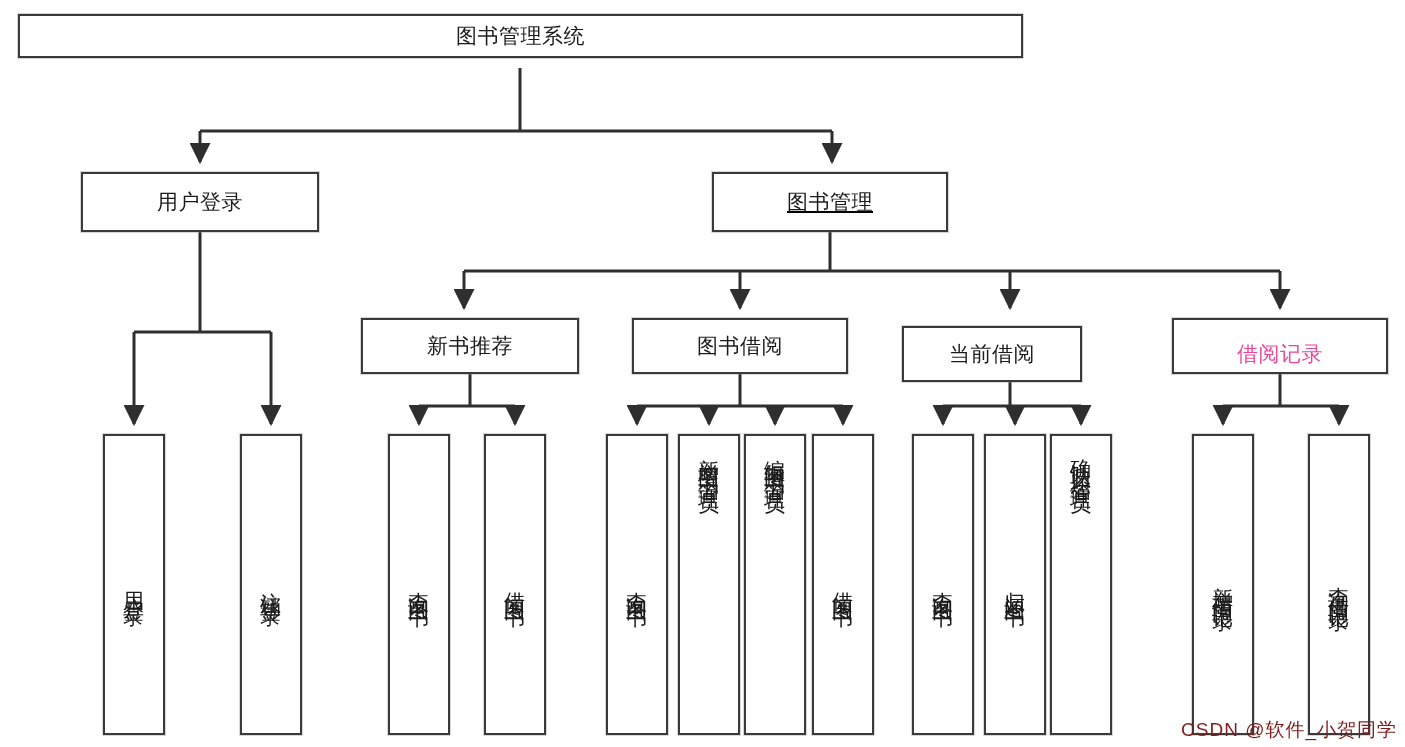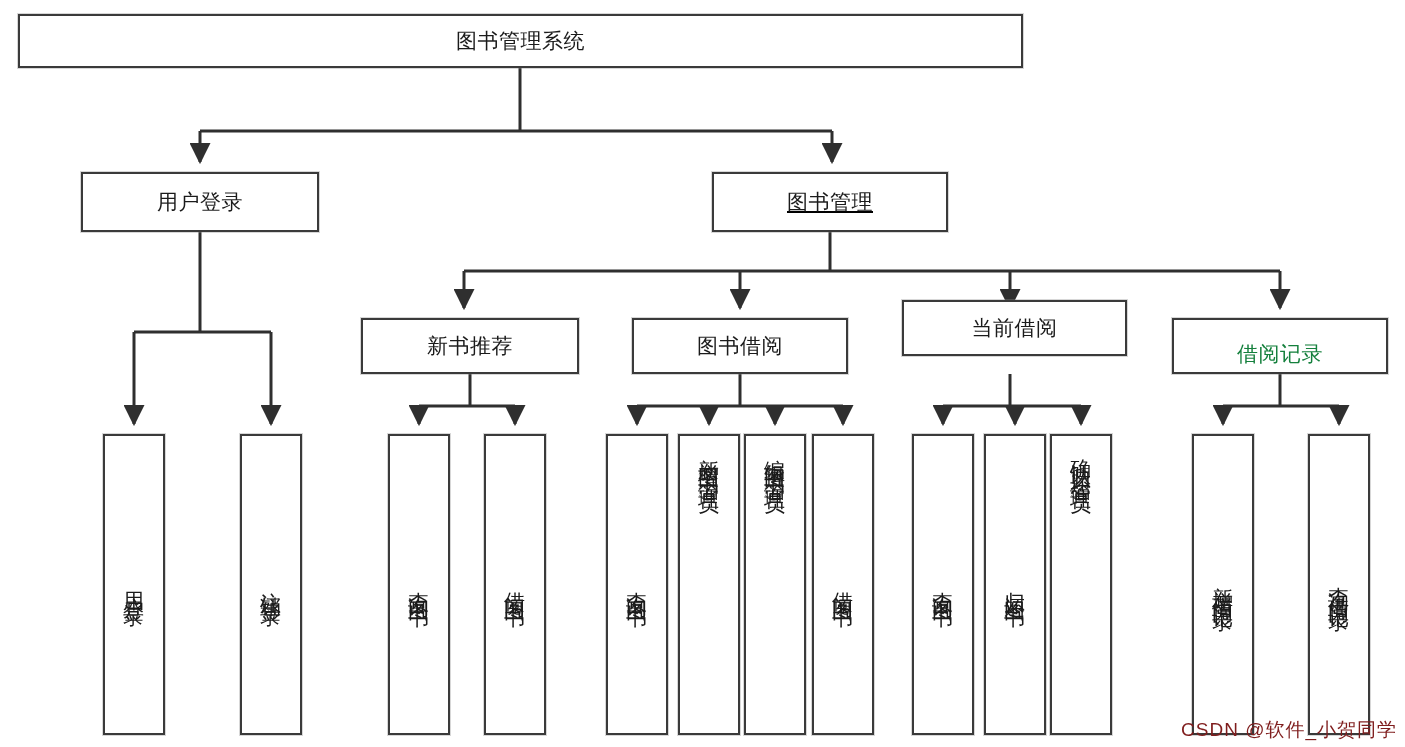--- a/index.html
+++ b/index.html
@@ -124,42 +124,42 @@
       <path d="M 1015 406 L 1015 424" marker-end="url(#arrow)"></path>
       <path d="M 1081 406 L 1081 424" marker-end="url(#arrow)"></path>
 
       <path d="M 1280 374 L 1280 406"></path>
       <path d="M 1223 406 L 1339 406"></path>
       <path d="M 1223 406 L 1223 424" marker-end="url(#arrow)"></path>
       <path d="M 1339 406 L 1339 424" marker-end="url(#arrow)"></path>
     </g>
   </svg>
 
-  <div class="node" id="node-root" style="left: 18px; top: 14px; width: 1005px; height: 54px; border-color: rgb(58, 58, 58);">
+  <div class="node" id="node-root" style="left: 18px; top: 14px; width: 1005px; height: 44px; border-color: rgb(58, 58, 58);">
     <span class="label" style="color: rgb(27, 27, 27);">图书管理系统</span>
   </div>
 
   <div class="node" id="node-l2-0" style="left: 81px; top: 172px; width: 238px; height: 60px; border-color: rgb(58, 58, 58);">
     <span class="label" style="color: rgb(27, 27, 27);">用户登录</span>
   </div>
   <div class="node" id="node-l2-1" style="left: 712px; top: 172px; width: 236px; height: 60px; border-color: rgb(58, 58, 58); text-decoration: underline;">
     <span class="label" style="color: rgb(27, 27, 27);">图书管理</span>
   </div>
 
   <div class="node" id="node-l3-1" style="left: 632px; top: 318px; width: 216px; height: 56px; border-color: rgb(58, 58, 58);">
     <span class="label" style="color: rgb(27, 27, 27);">图书借阅</span>
   </div>
   <div class="node" id="node-l3-0" style="left: 361px; top: 318px; width: 218px; height: 56px; border-color: rgb(58, 58, 58);">
     <span class="label" style="color: rgb(27, 27, 27);">新书推荐</span>
   </div>
-  <div class="node" id="node-l3-2" style="left: 902px; top: 300px; width: 225px; height: 56px; border-color: rgb(58, 58, 58);">
+  <div class="node" id="node-l3-2" style="left: 902px; top: 326px; width: 180px; height: 56px; border-color: rgb(58, 58, 58);">
     <span class="label" style="color: rgb(27, 27, 27);">当前借阅</span>
   </div>
   <div class="node" id="node-l3-3" style="left: 1172px; top: 318px; width: 216px; height: 56px; border-color: rgb(58, 58, 58);">
-    <span class="label" style="color: #15803d; margin-top: 16px;">借阅记录</span>
+    <span class="label" style="color: #ec4899; margin-top: 16px;">借阅记录</span>
   </div>
 
   <div class="node leaf" id="node-leaf-0" style="left: 103px; top: 434px; width: 62px; height: 301px; border-color: rgb(58, 58, 58);">
     <span class="label" style="color: rgb(27, 27, 27);">用户登录</span>
   </div>
   <div class="node leaf" id="node-leaf-1" style="left: 240px; top: 434px; width: 62px; height: 301px; border-color: rgb(58, 58, 58);">
     <span class="label" style="color: rgb(27, 27, 27);">注销登录</span>
   </div>
   <div class="node leaf" id="node-leaf-2" style="left: 388px; top: 434px; width: 62px; height: 301px; border-color: rgb(58, 58, 58);">
     <span class="label" style="color: rgb(27, 27, 27);">查询图书</span>

